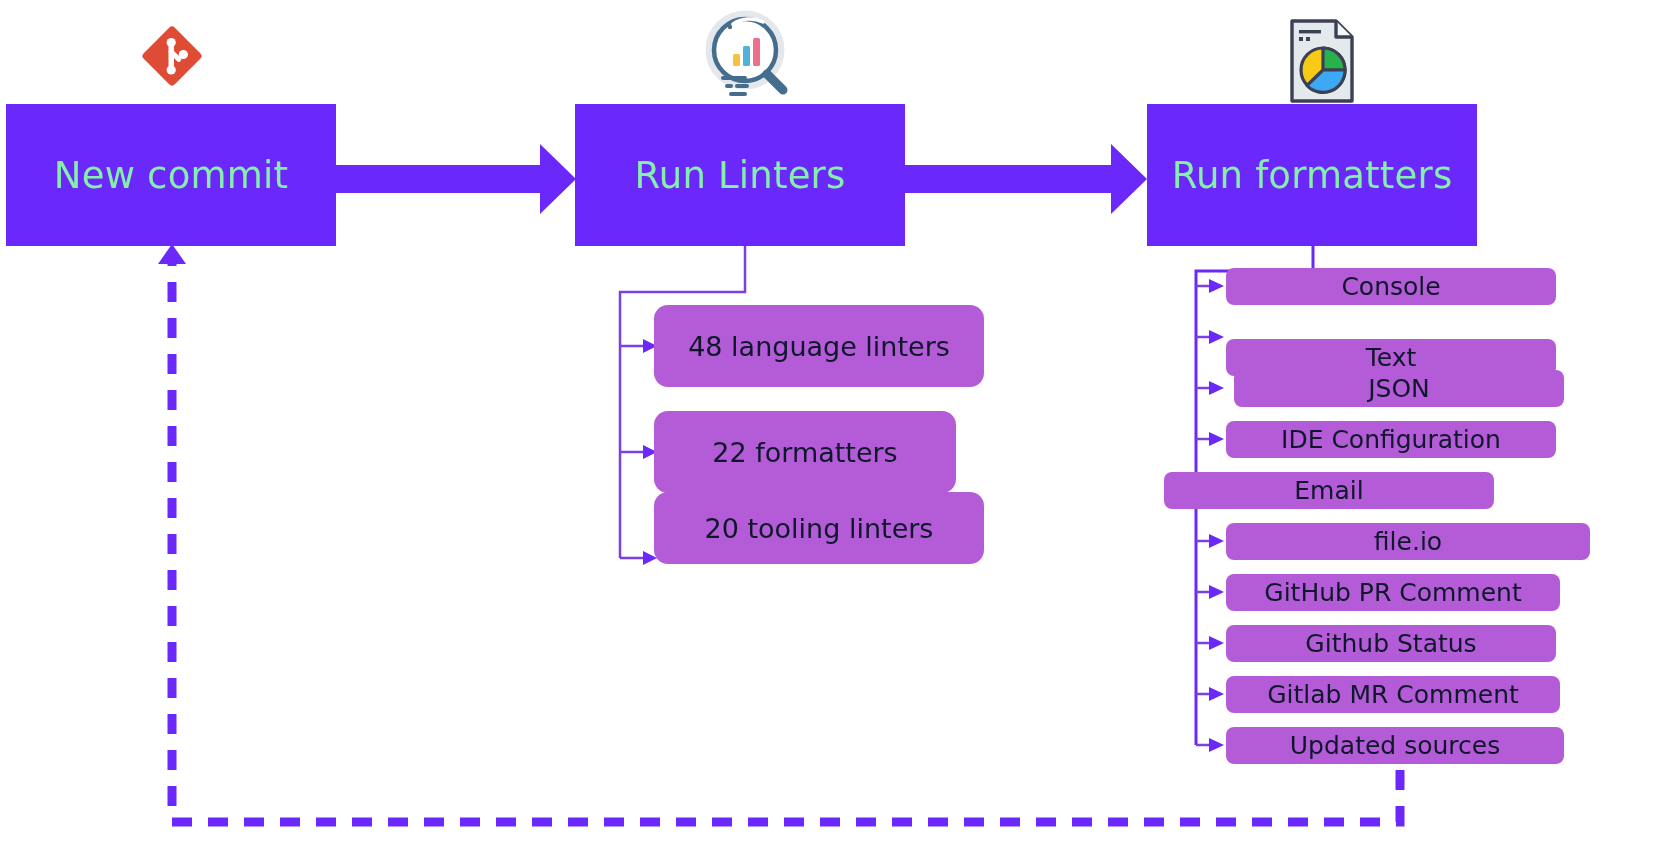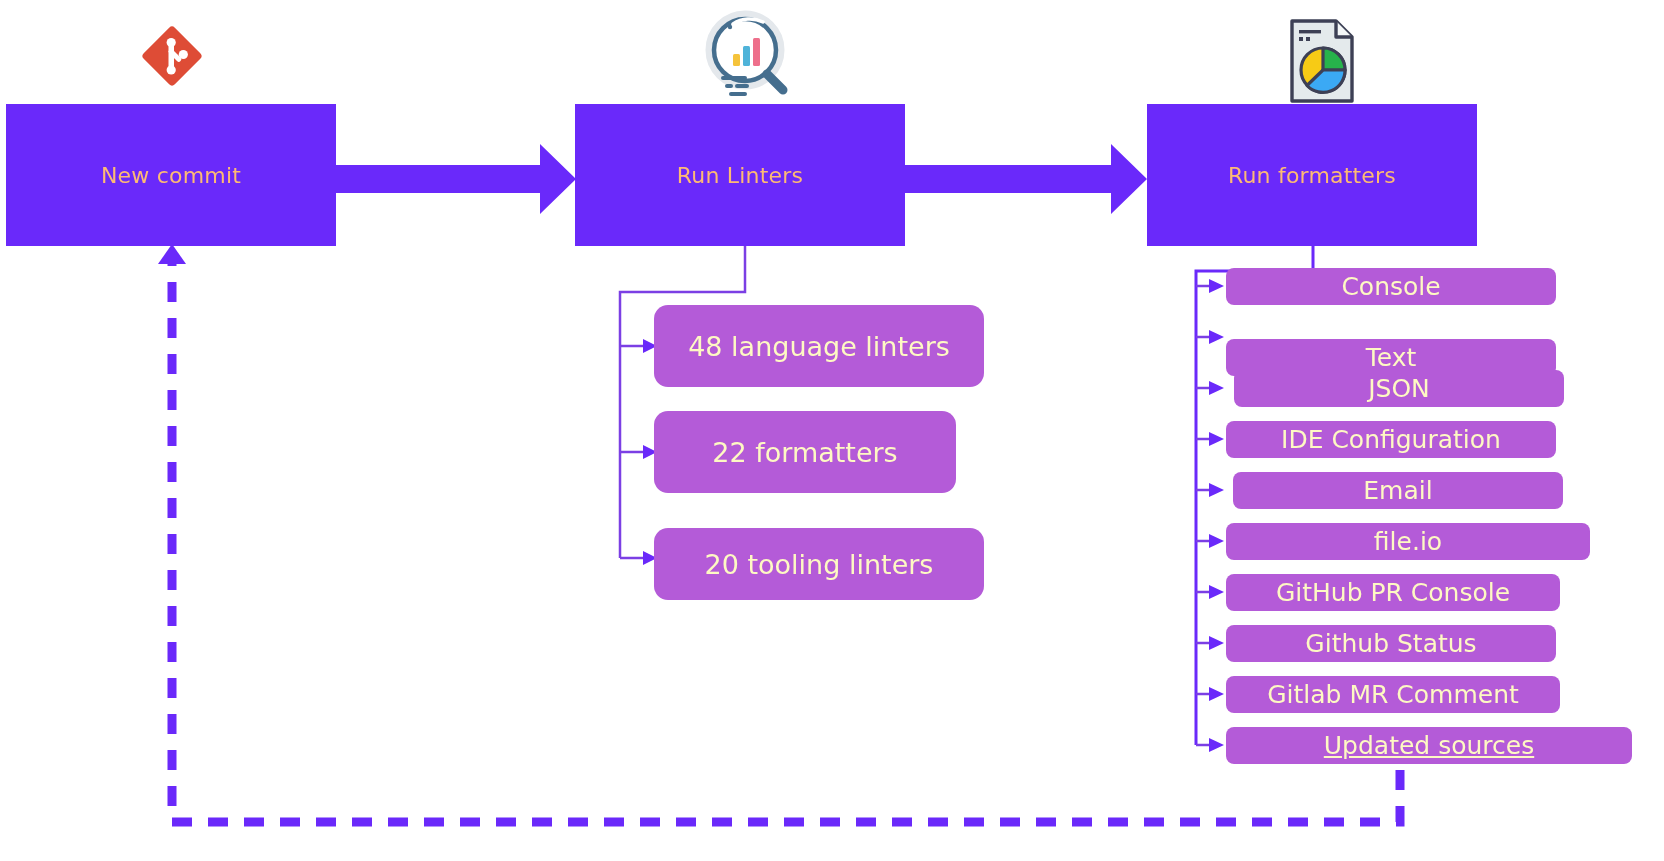--- a/index.html
+++ b/index.html
@@ -18,34 +18,34 @@
     overflow: hidden;
   }
 
   
   .stage-box {
     position: absolute;
     background: #6A29FA;
     display: flex;
     align-items: center;
     justify-content: center;
-    color: #fdba74;
-    font-size: 22px;
+    color: #86efac;
+    font-size: 37px;
     font-weight: 400;
     letter-spacing: 0.2px;
   }
 
   
   .pill {
     position: absolute;
     background: #B45BD8;
     display: flex;
     align-items: center;
     justify-content: center;
-    color: #fef9c3;
+    color: #0f172a;
   }
   .pill.big {
     border-radius: 14px;
     font-size: 27px;
   }
   .pill.small {
     border-radius: 8px;
     font-size: 25px;
   }
 
@@ -169,48 +169,48 @@
   <div class="stage-box" style="left:1147px;top:104px;width:330px;height:142px;">
     <span>Run formatters</span>
   </div>
 
   <div class="pill big" style="left:654px;top:305px;width:330px;height:82px;">
     <span>48 language linters</span>
   </div>
   <div class="pill big" style="left:654px;top:411px;width:302px;height:82px;">
     <span>22 formatters</span>
   </div>
-  <div class="pill big" style="left:654px;top:528px;width:330px;height:72px;">
+  <div class="pill big" style="left:654px;top:492px;width:330px;height:72px;">
     <span>20 tooling linters</span>
   </div>
 
   <div class="pill small" style="left:1226px;top:268px;width:330px;height:37px;">
     <span>Console</span>
   </div>
   <div class="pill small" style="left:1226px;top:319px;width:330px;height:37px;margin-top:20px;">
     <span>Text</span>
   </div>
   <div class="pill small" style="left:1226px;top:370px;width:330px;height:37px;margin-left:8px;">
     <span>JSON</span>
   </div>
   <div class="pill small" style="left:1226px;top:421px;width:330px;height:37px;">
     <span>IDE Configuration</span>
   </div>
-  <div class="pill small" style="left:1233px;top:472px;width:330px;height:37px;">
+  <div class="pill small" style="left:1164px;top:472px;width:330px;height:37px;">
     <span>Email</span>
   </div>
   <div class="pill small" style="left:1226px;top:523px;width:364px;height:37px;">
     <span>file.io</span>
   </div>
   <div class="pill small" style="left:1226px;top:574px;width:334px;height:37px;">
-    <span>GitHub PR Console</span>
+    <span>GitHub PR Comment</span>
   </div>
   <div class="pill small" style="left:1226px;top:625px;width:330px;height:37px;">
     <span>Github Status</span>
   </div>
   <div class="pill small" style="left:1226px;top:676px;width:334px;height:37px;">
     <span>Gitlab MR Comment</span>
   </div>
-  <div class="pill small" style="left:1226px;top:727px;width:406px;height:37px;text-decoration:underline;">
+  <div class="pill small" style="left:1226px;top:727px;width:338px;height:37px;">
     <span>Updated sources</span>
   </div>
 
 </div>
 
 </body></html>

